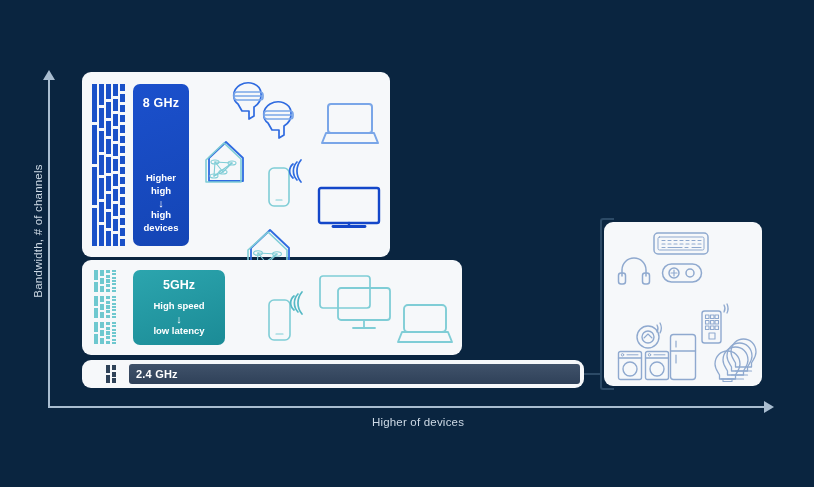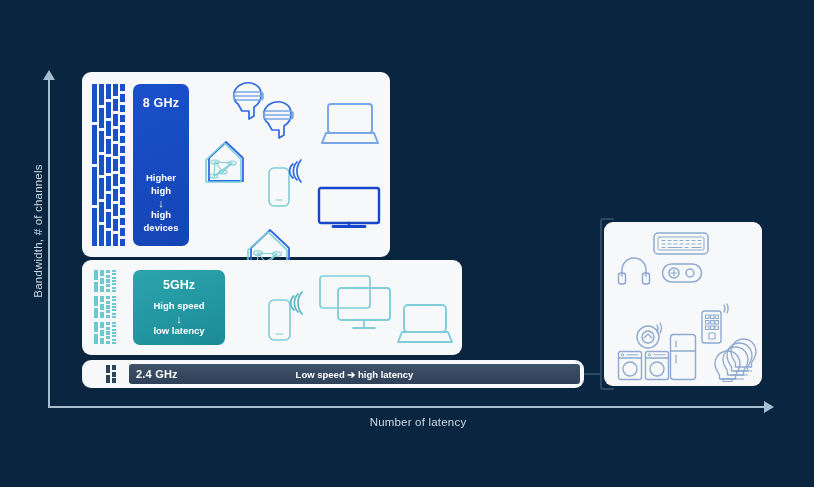--- a/index.html
+++ b/index.html
@@ -157,21 +157,21 @@
   .icon svg * { fill: none; stroke-linecap: round; stroke-linejoin: round; }
 </style>
 </head>
 <body>
 
 <div id="axis-y-arrow"></div>
 <div id="axis-y-line"></div>
 <div id="axis-x-line"></div>
 <div id="axis-x-arrow"></div>
 <div id="axis-y-label">Bandwidth, # of channels</div>
-<div id="axis-x-label">Number of latency</div>
+<div id="axis-x-label">Higher of devices</div>
 
 <div class="band-panel" id="panel-6ghz"></div>
 
 <div class="comb" id="comb-6">
     <div class="comb-col">
       <div class="comb-seg" style="height: 38.25px; width: 5px; background: rgb(26, 81, 200);"></div>
       <div class="comb-seg" style="height: 38.25px; width: 5px; background: rgb(26, 81, 200); margin-top: 3px;"></div>
       <div class="comb-seg" style="height: 38.25px; width: 5px; background: rgb(26, 81, 200); margin-top: 3px;"></div>
       <div class="comb-seg" style="height: 38.25px; width: 5px; background: rgb(26, 81, 200); margin-top: 3px;"></div>
     </div>
@@ -453,21 +453,20 @@
       <div class="comb-seg" style="height: 8.25px; width: 4px; background: rgb(46, 66, 88); margin-top: 1.5px;"></div>
     </div>
     <div class="comb-col">
       <div class="comb-seg" style="height: 5px; width: 4px; background: rgb(46, 66, 88);"></div>
       <div class="comb-seg" style="height: 5px; width: 4px; background: rgb(46, 66, 88); margin-top: 1.5px;"></div>
       <div class="comb-seg" style="height: 5px; width: 4px; background: rgb(46, 66, 88); margin-top: 1.5px;"></div>
     </div>
   </div>
 <div id="block-24ghz">
   <span class="freq">2.4 GHz</span>
-  <span class="tagline">Low speed ➔ high latency</span>
 </div>
 
 <div id="iot-bracket"></div>
 <div id="iot-bracket-stub"></div>
 <div class="band-panel" id="panel-iot"></div>
 
 <div class="icon" style="left:652px;top:231px;">
   <svg width="58" height="26" viewBox="0 0 58 26" class="s-iot" stroke-width="1.5">
     <rect x="2" y="2" width="54" height="21" rx="4"></rect>
     <rect x="6" y="6" width="46" height="13" rx="1.5" stroke-width="1"></rect>

